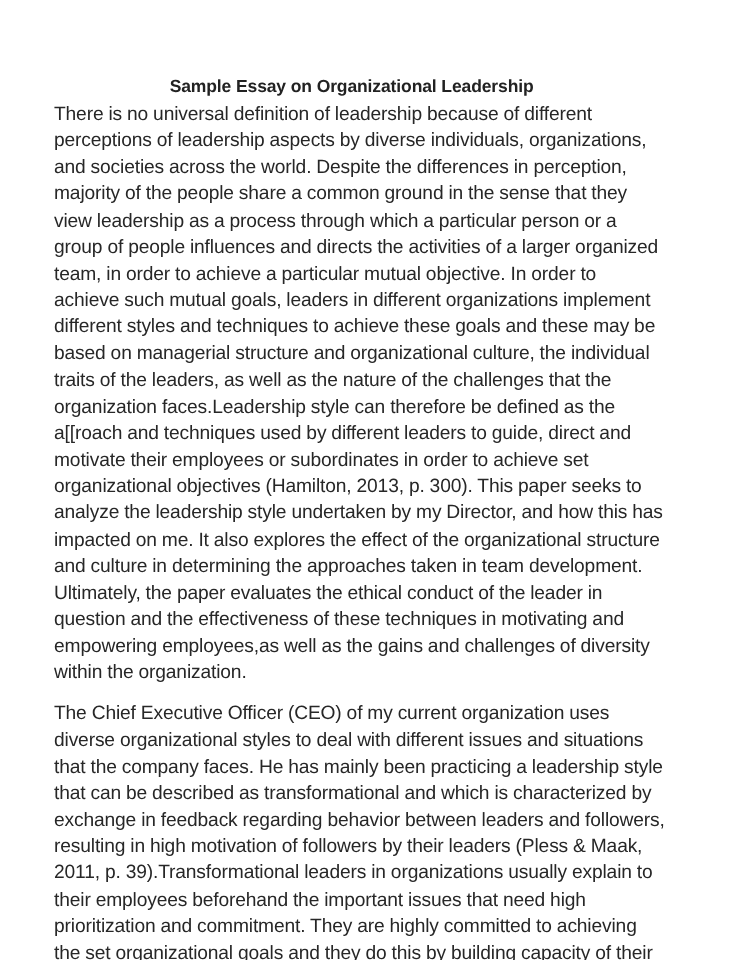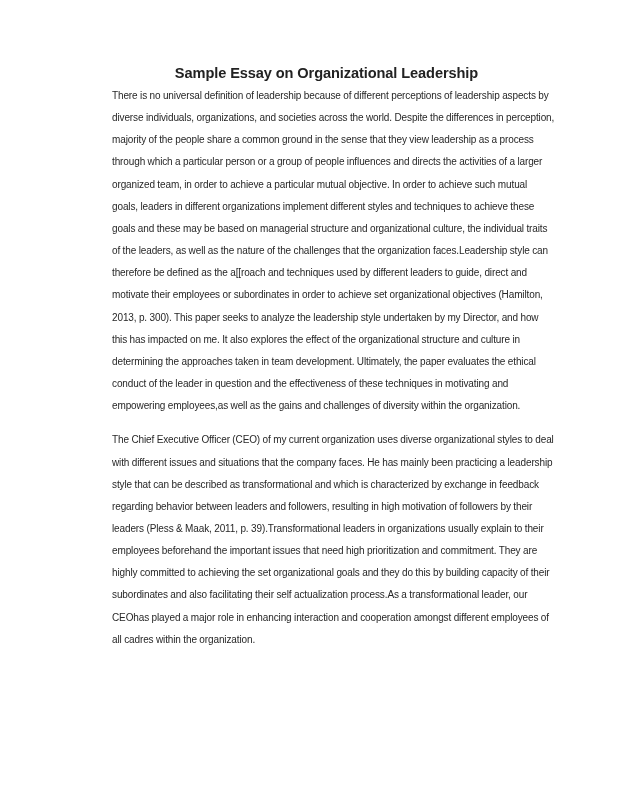--- a/index.html
+++ b/index.html
@@ -14,36 +14,36 @@
     color: #262626;
     overflow: hidden;
   }
 
   .page {
     position: relative;
     width: 617px;
     height: 608px;
     background: #ffffff;
     box-sizing: border-box;
-    padding: 62px 62px 0 112px;
+    padding: 62px 62px 0 45px;
   }
 
   .doc-title {
     font-size: 14.6px;
     font-weight: bold;
     text-align: center;
     color: #222222;
     line-height: 22px;
     margin: 0 0 1px 0;
     letter-spacing: -0.1px;
     padding-right: 14px;
   }
 
   .para {
-    font-size: 10px;
+    font-size: 16px;
     line-height: 22.15px;
     color: #272727;
     margin: 0 0 12px 0;
     text-align: left;
     letter-spacing: -0.12px;
     word-spacing: -0.15px;
     white-space: pre-wrap;
   }
 
   .para:last-child {

